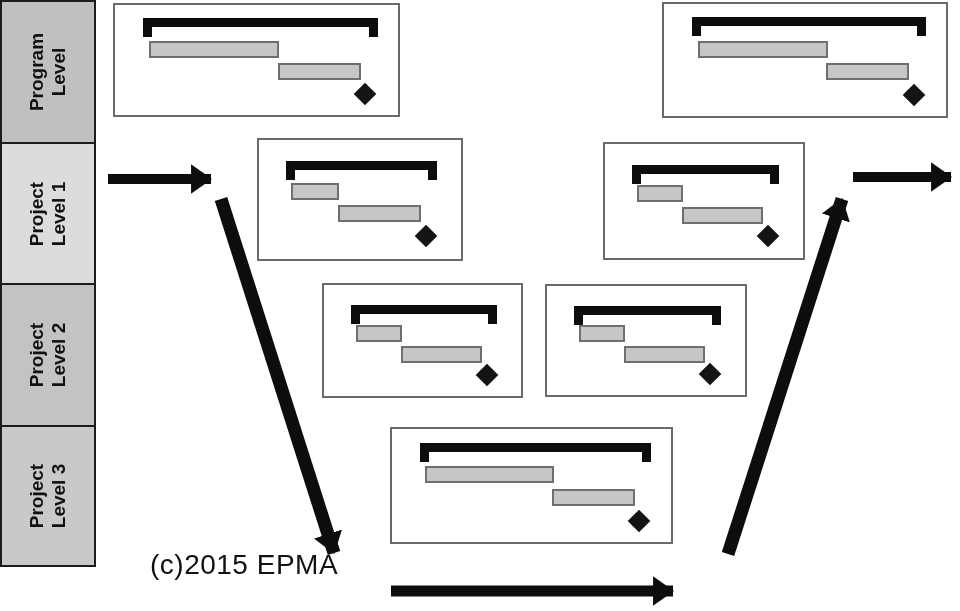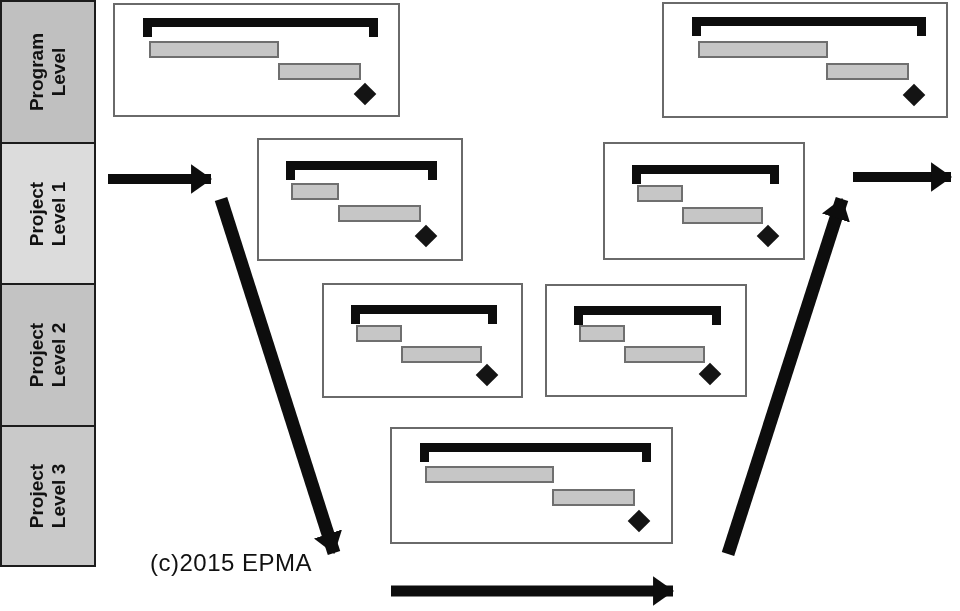--- a/index.html
+++ b/index.html
@@ -94,21 +94,21 @@
     width: 960px; height: 611px;
     pointer-events: none;
   }
   .arrows line { stroke: #0d0d0d; }
 
   
   .copyright {
     position: absolute;
     left: 150px;
     top: 549px;
-    font-size: 24px;
+    font-size: 28px;
     color: #111111;
     letter-spacing: 0.5px;
   }
 </style>
 </head>
 <body>
 
 <div class="canvas">
 
   <div class="sidebar-row row-1" style="background-color: rgb(192, 192, 192);">

